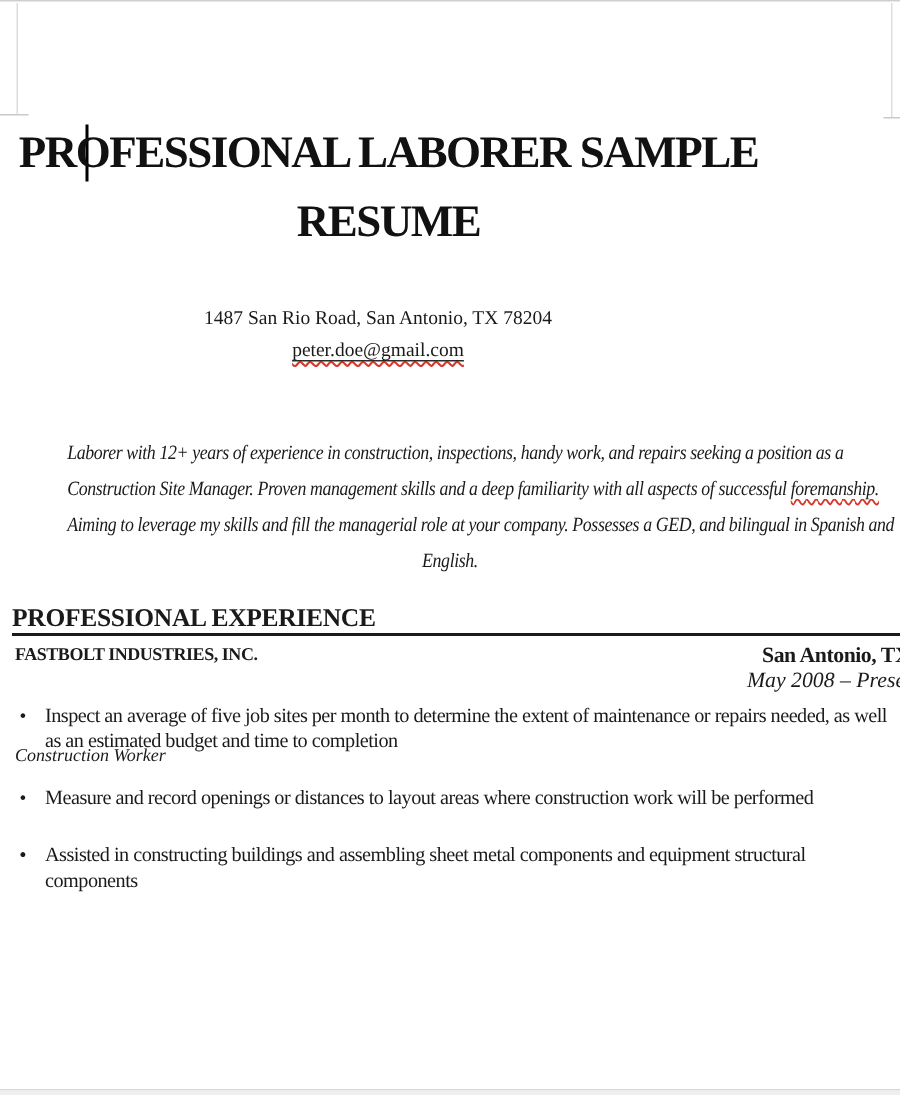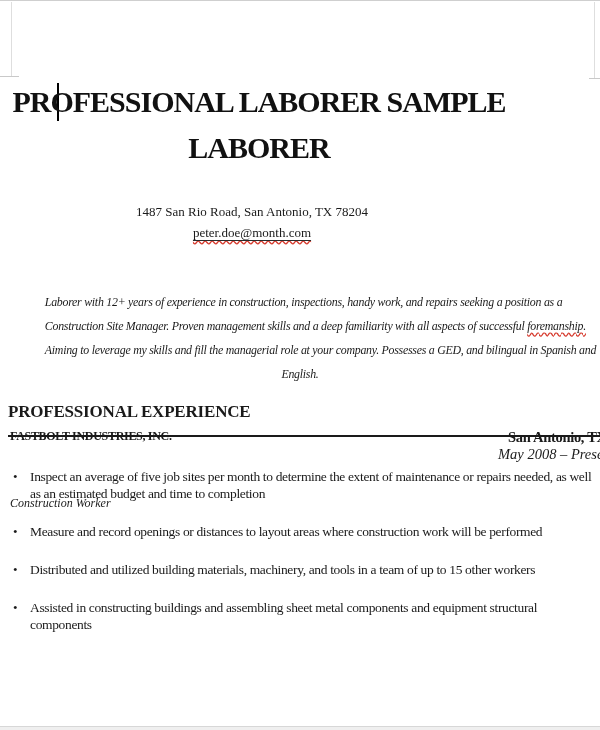--- a/index.html
+++ b/index.html
@@ -52,21 +52,21 @@
   .summary .sline { white-space: nowrap; }
   .squiggle {
     text-decoration: underline wavy #d6392c;
     text-decoration-skip-ink: none;
     text-underline-offset: 2px;
   }
 
   .exp-heading {
     position: absolute; left: 8px; top: 402px; width: 592px;
     font-weight: bold; font-size: 17px; letter-spacing: -0.2px;
-    padding-bottom: 13px; border-bottom: 2px solid #1a1a1a;
+    padding-bottom: 0; border-bottom: 2px solid #1a1a1a;
   }
 
   .company   { position: absolute; left: 10px;  top: 429px; font-weight: bold; font-size: 12px; letter-spacing: -0.3px; white-space: nowrap; }
   .location  { position: absolute; left: 508px; top: 429px; font-weight: bold; font-size: 14.5px; letter-spacing: -0.3px; white-space: nowrap; }
   .role      { position: absolute; left: 10px;  top: 464px; font-style: italic; font-size: 12px; white-space: nowrap; margin-top: 32px; }
   .dates     { position: absolute; left: 498px; top: 446px; font-style: italic; font-size: 14.5px; white-space: nowrap; }
 
   .bullets { position: absolute; left: 0; top: 468px; width: 600px; }
   .bullet-item {
     position: relative; padding-left: 30px; padding-right: 8px;
@@ -88,27 +88,27 @@
   <div class="crop-left-h"></div>
   <div class="crop-right-v"></div>
   <div class="crop-right-h"></div>
   <div class="bottom-edge"></div>
   <div class="bottom-band"></div>
 
   <div class="caret"></div>
 
   <div class="doc-title">
     <div>PROFESSIONAL LABORER SAMPLE</div>
-    <div>LABORER</div>
+    <div>RESUME</div>
   </div>
 
   <div class="contact">
     <div>1487 San Rio Road, San Antonio, TX 78204</div>
     <div>
-      <span class="email-wrap"><span class="email-inner">peter.doe@month.com</span></span>
+      <span class="email-wrap"><span class="email-inner">peter.doe@gmail.com</span></span>
     </div>
   </div>
 
   <div class="summary">
     <div class="sline">Laborer with 12+ years of experience in construction, inspections, handy work, and repairs seeking a position as a</div>
     <div class="sline"><span>Construction Site Manager. Proven management skills and a deep familiarity with all aspects of successful </span><span class="squiggle">foremanship.</span></div>
     <div class="sline">Aiming to leverage my skills and fill the managerial role at your company. Possesses a GED, and bilingual in Spanish and</div>
     <div class="sline">English.</div>
   </div>
 
@@ -123,21 +123,20 @@
     <div class="bullet-item">
       <span class="bullet-dot">•</span>
       <span>Inspect an average of five job sites per month to determine the extent of maintenance or repairs needed, as well as an estimated budget and time to completion</span>
     </div>
     <div class="bullet-item">
       <span class="bullet-dot">•</span>
       <span>Measure and record openings or distances to layout areas where construction work will be performed</span>
     </div>
     <div class="bullet-item">
       <span class="bullet-dot">•</span>
-      <span>Distributed and utilized building materials, machinery, and tools in a team of up to 15 other workers</span>
     </div>
     <div class="bullet-item">
       <span class="bullet-dot">•</span>
       <span>Assisted in constructing buildings and assembling sheet metal components and equipment structural components</span>
     </div>
   </div>
 
 </div>
 
 </body></html>

